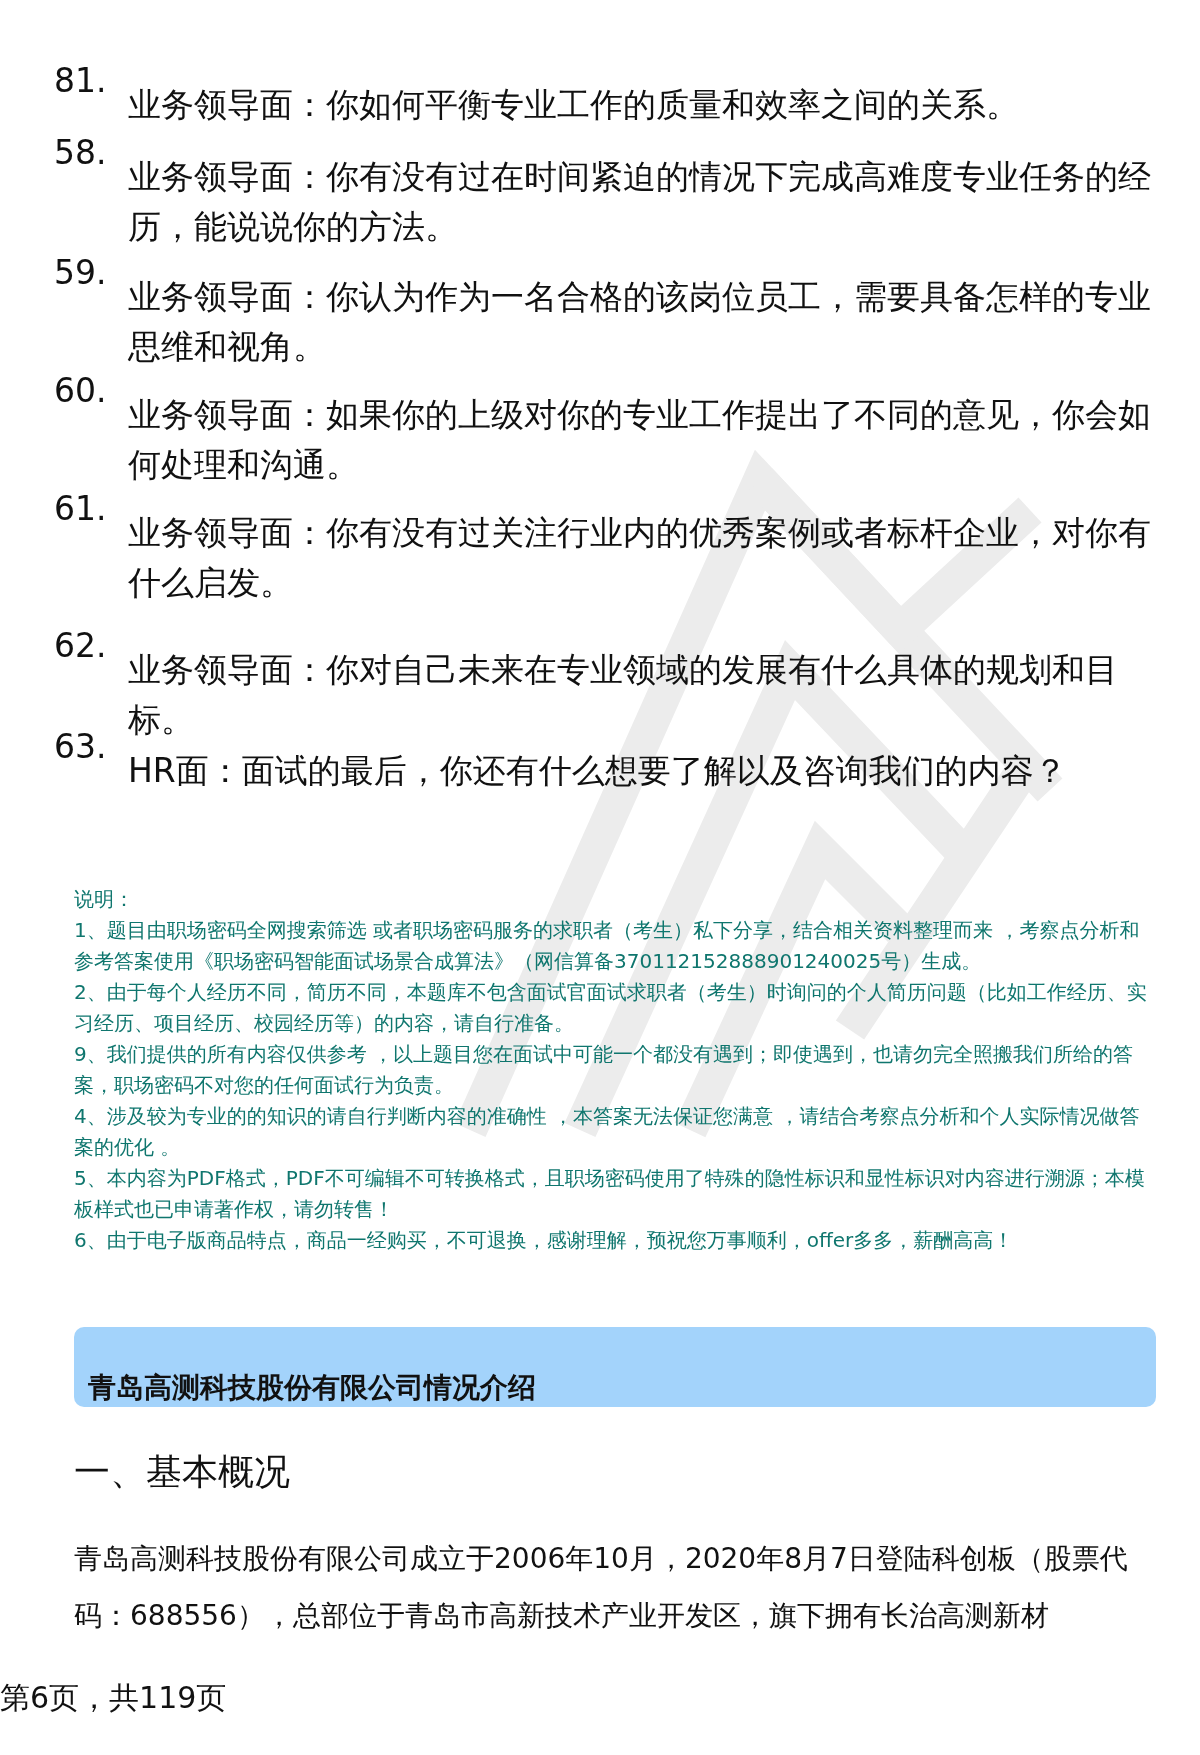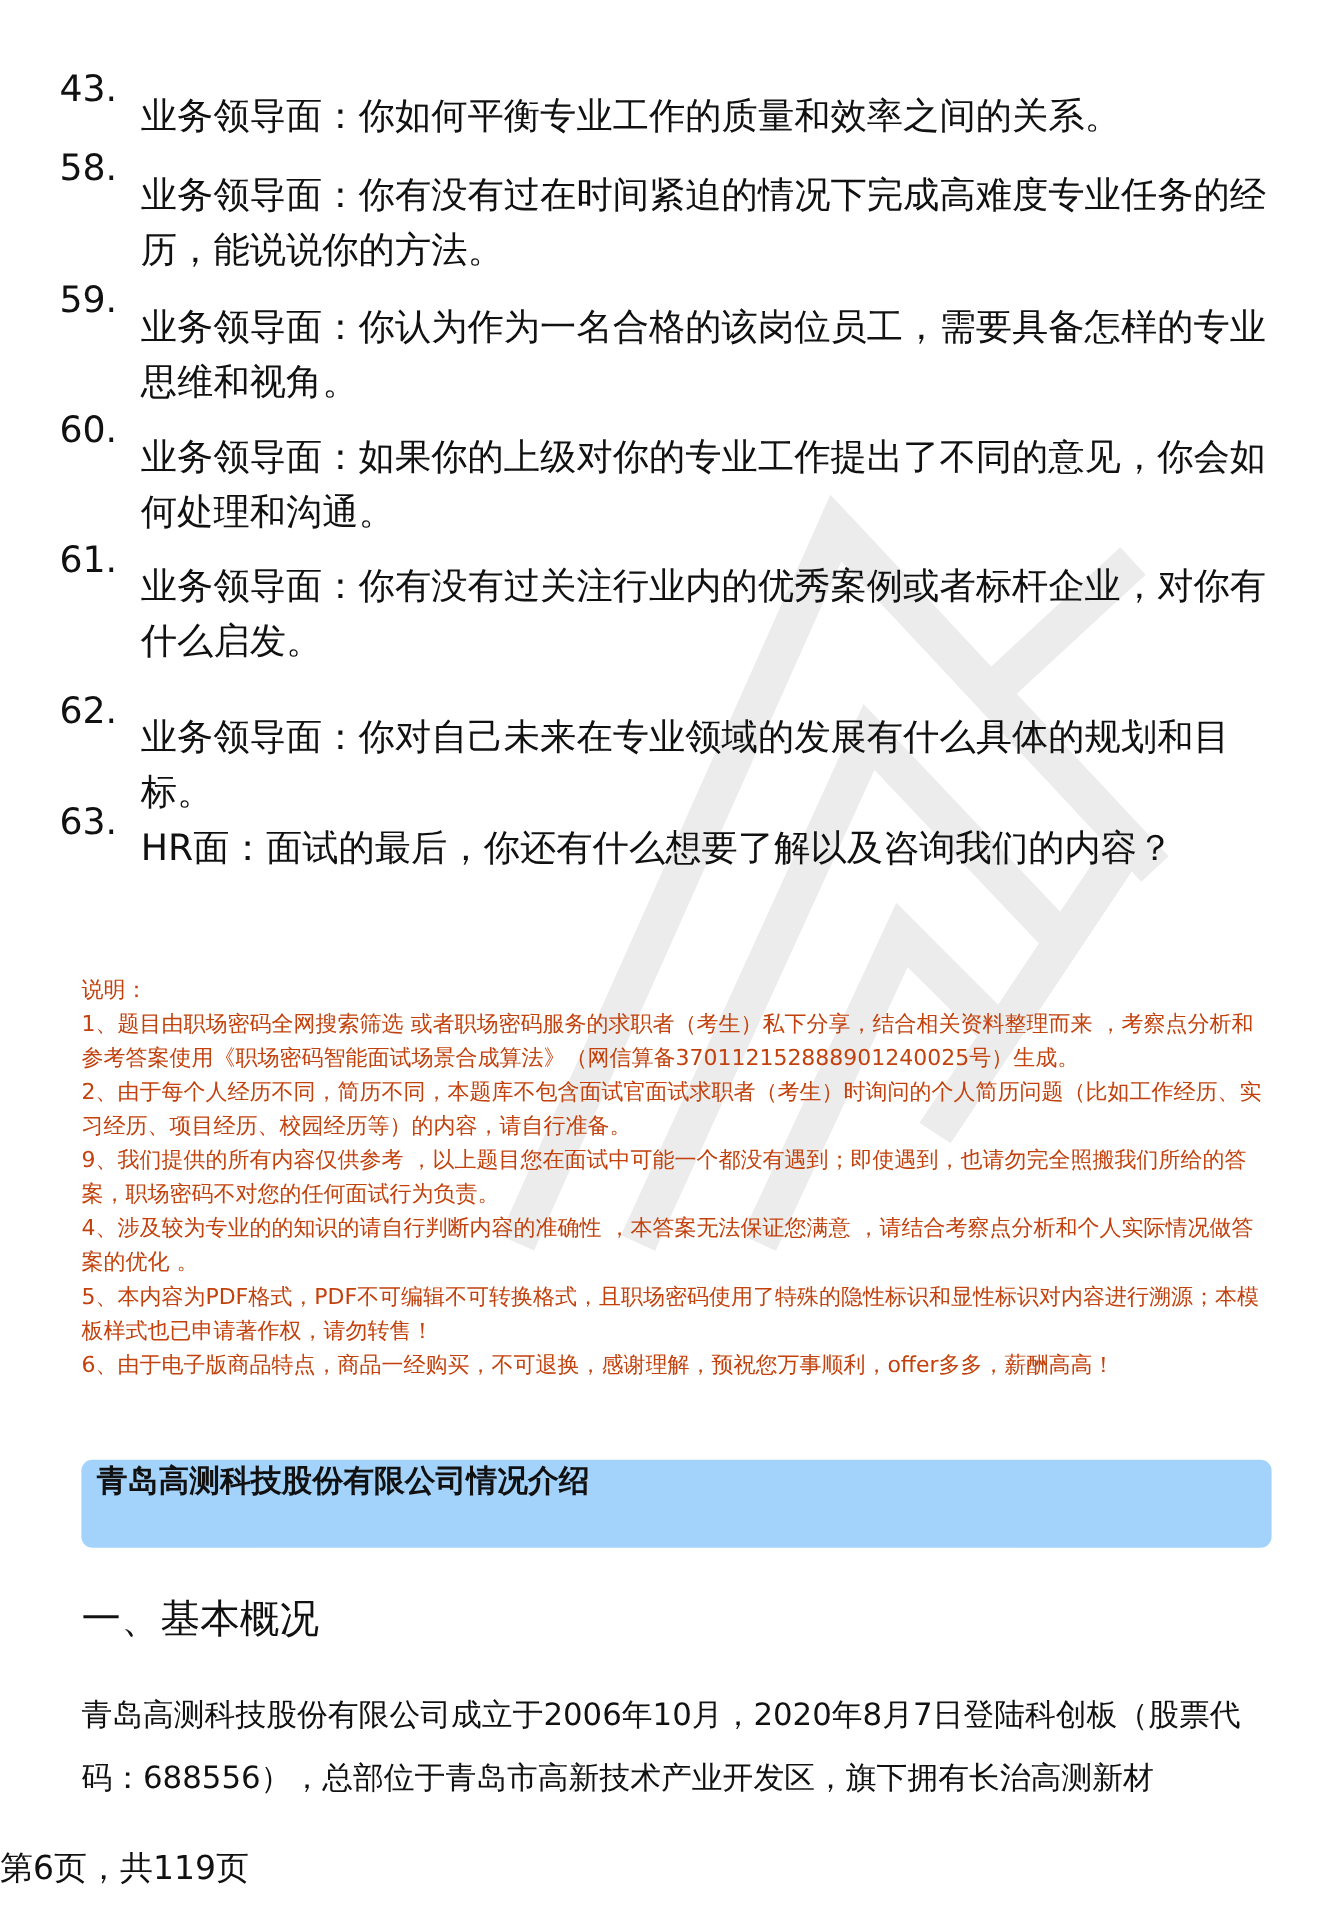--- a/index.html
+++ b/index.html
@@ -2,44 +2,44 @@
 <html><head>
 <meta charset="utf-8">
 <style>
   html, body { margin:0; padding:0; background:#ffffff; }
   body { width:1200px; height:1755px; position:relative; overflow:hidden;
          font-family:"DejaVu Sans","Liberation Sans",sans-serif; color:#111; }
   .watermark { position:absolute; left:430px; top:430px; width:700px; height:720px; pointer-events:none; }
   .q { position:absolute; left:54px; width:1100px; font-size:33px; line-height:50px; }
   .q .num { position:absolute; left:0; top:0; width:70px; }
   .q .txt { display:block; margin-left:74px;margin-top:24px; }
-  .notes { position:absolute; left:74px; top:884px; width:1080px; font-size:20px; line-height:31px; color:#c2410c; }
+  .notes { position:absolute; left:74px; top:884px; width:1080px; font-size:20px; line-height:31px; color:#0f766e; }
   .notes div { margin:0; }
   .banner { position:absolute; left:74px; top:1327px; width:1082px; height:80px; background:#a3d3fb;
-            border-radius:10px; display:flex; align-items:flex-start; }
+            border-radius:10px; display:flex; align-items:flex-end; }
   .banner span { margin-left:14px; font-size:28px; font-weight:bold; color:#111; }
   .sec { position:absolute; left:74px; top:1448px; font-size:36px; }
   .para { position:absolute; left:74px; top:1530px; width:1085px; font-size:28px; line-height:57px; }
   .footer { position:absolute; left:0; width:1200px; top:1678px; font-size:30px; }
 </style>
 </head>
 <body>
 
 <svg class="watermark" viewBox="0 0 700 720">
   <g fill="none" stroke="#ececec" stroke-width="34" stroke-linejoin="miter">
     <path d="M40 700 L330 50 L620 360"></path>
     <path d="M150 700 L360 240 L540 430"></path>
     <path d="M260 700 L390 420 L470 500"></path>
     <path d="M330 50 L470 200 L600 80"></path>
     <path d="M420 600 L600 330"></path>
   </g>
 </svg>
 
 <div class="q" style="top:56px">
-  <span class="num">43.</span>
+  <span class="num">81.</span>
   <span class="txt">业务领导面：你如何平衡专业工作的质量和效率之间的关系。</span>
 </div>
 <div class="q" style="top:128px">
   <span class="num">58.</span>
   <span class="txt">业务领导面：你有没有过在时间紧迫的情况下完成高难度专业任务的经历，能说说你的方法。</span>
 </div>
 <div class="q" style="top:248px">
   <span class="num">59.</span>
   <span class="txt">业务领导面：你认为作为一名合格的该岗位员工，需要具备怎样的专业思维和视角。</span>
 </div>

